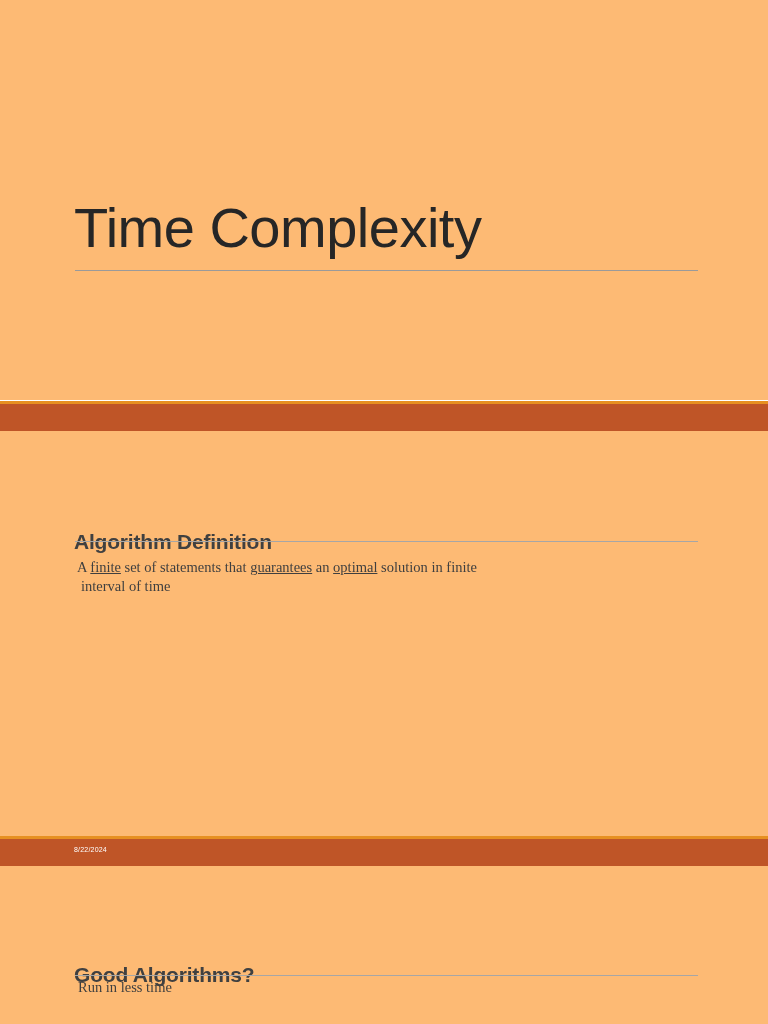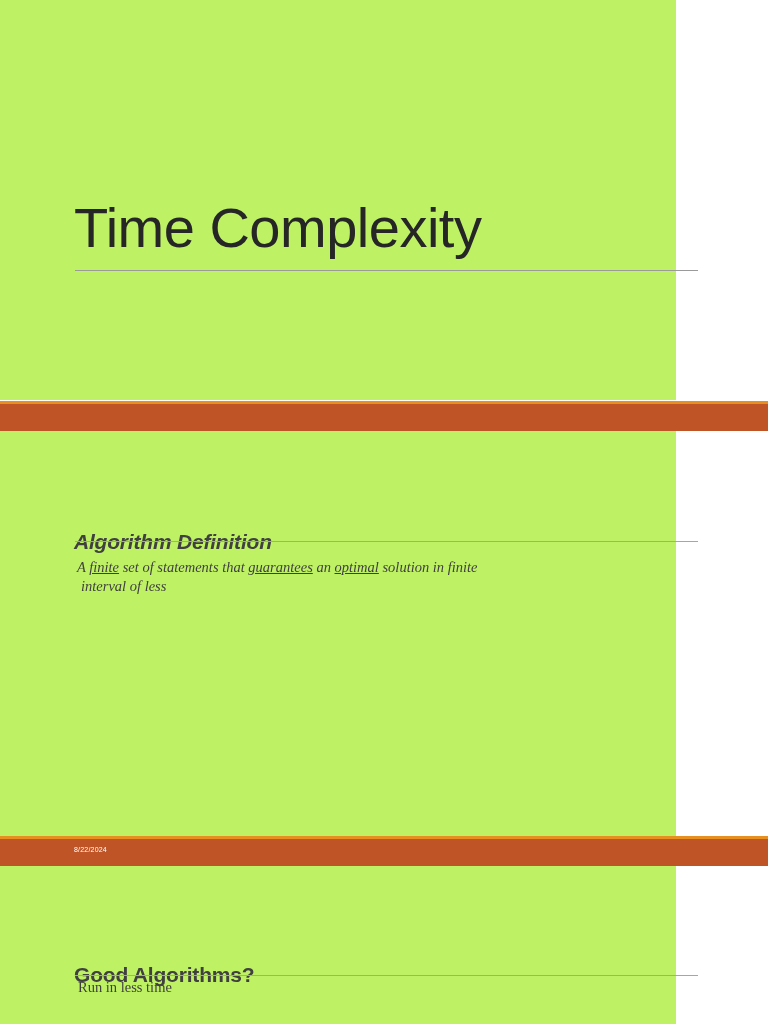--- a/index.html
+++ b/index.html
@@ -12,22 +12,22 @@
     height: 1024px;
     position: relative;
     overflow: hidden;
     font-family: "Liberation Sans", sans-serif;
     -webkit-font-smoothing: antialiased;
   }
 
   .slide {
     position: absolute;
     left: 0;
-    width: 676px;
-    background: #bef264;
+    width: 768px;
+    background: #fdba74;
   }
 
   
   #slide-title {
     top: 0;
     height: 400px;
   }
   .title-text {
     position: absolute;
     left: 74px;
@@ -89,21 +89,20 @@
     font-family: "Liberation Sans", sans-serif;
     font-size: 7px;
     color: #ffffff;
     letter-spacing: 0.2px;
   }
 
   
   #slide-definition {
     top: 431px;
     height: 405px;
-    font-style: italic;
   }
   #slide-good {
     top: 866px;
     height: 158px;
   }
 
   .slide-heading {
     position: absolute;
     left: 74px;
     font-family: "Liberation Sans", sans-serif;
@@ -159,21 +158,21 @@
   <div class="band-stripe"></div>
   <div class="band-body"></div>
 </div>
 
 <section class="slide" id="slide-definition">
   <h2 class="slide-heading">Algorithm Definition</h2>
   <div class="heading-rule"></div>
 
   <div class="body-block">
     <span>A </span><span class="ul">finite</span><span> set of statements that </span><span class="ul">guarantees</span><span> an </span><span class="ul">optimal</span><span> solution in finite</span>
-    <div class="body-line-2">interval of less</div>
+    <div class="body-line-2">interval of time</div>
   </div>
 </section>
 
 <div class="band" id="band-footer">
   <div class="band-stripe"></div>
   <div class="band-body"></div>
 </div>
 <div class="footer-date">8/22/2024</div>
 
 <section class="slide" id="slide-good">

